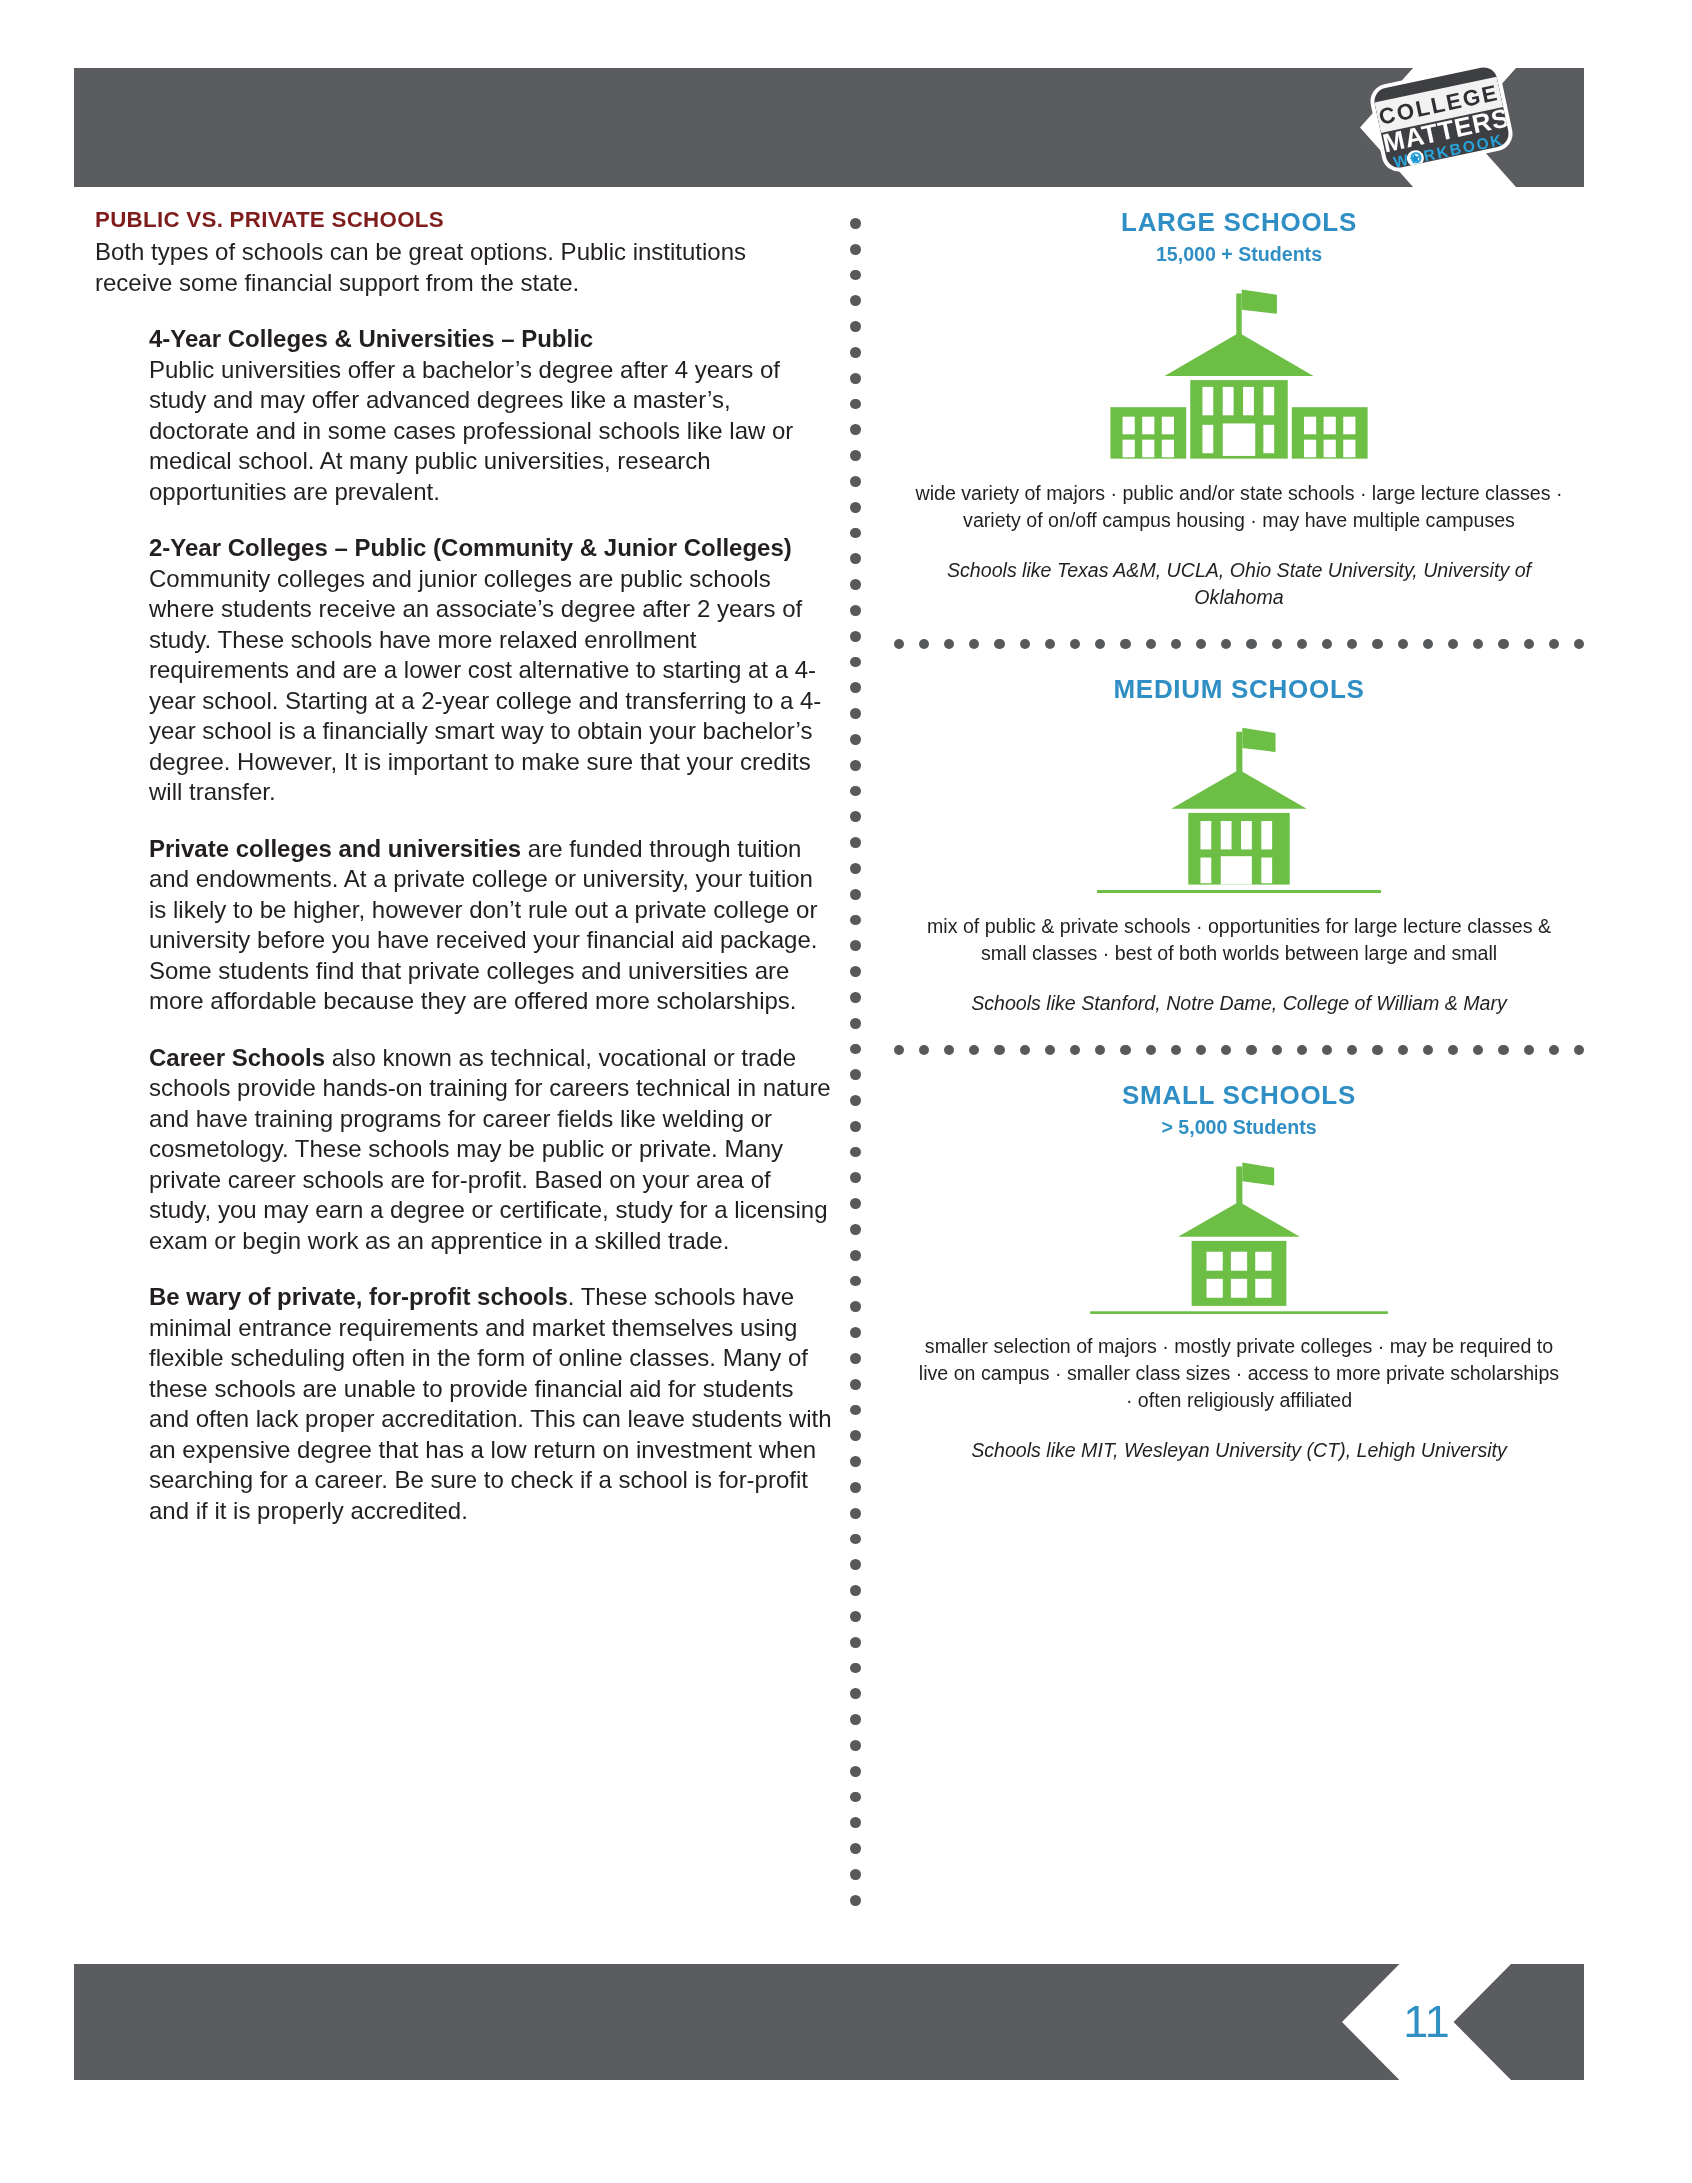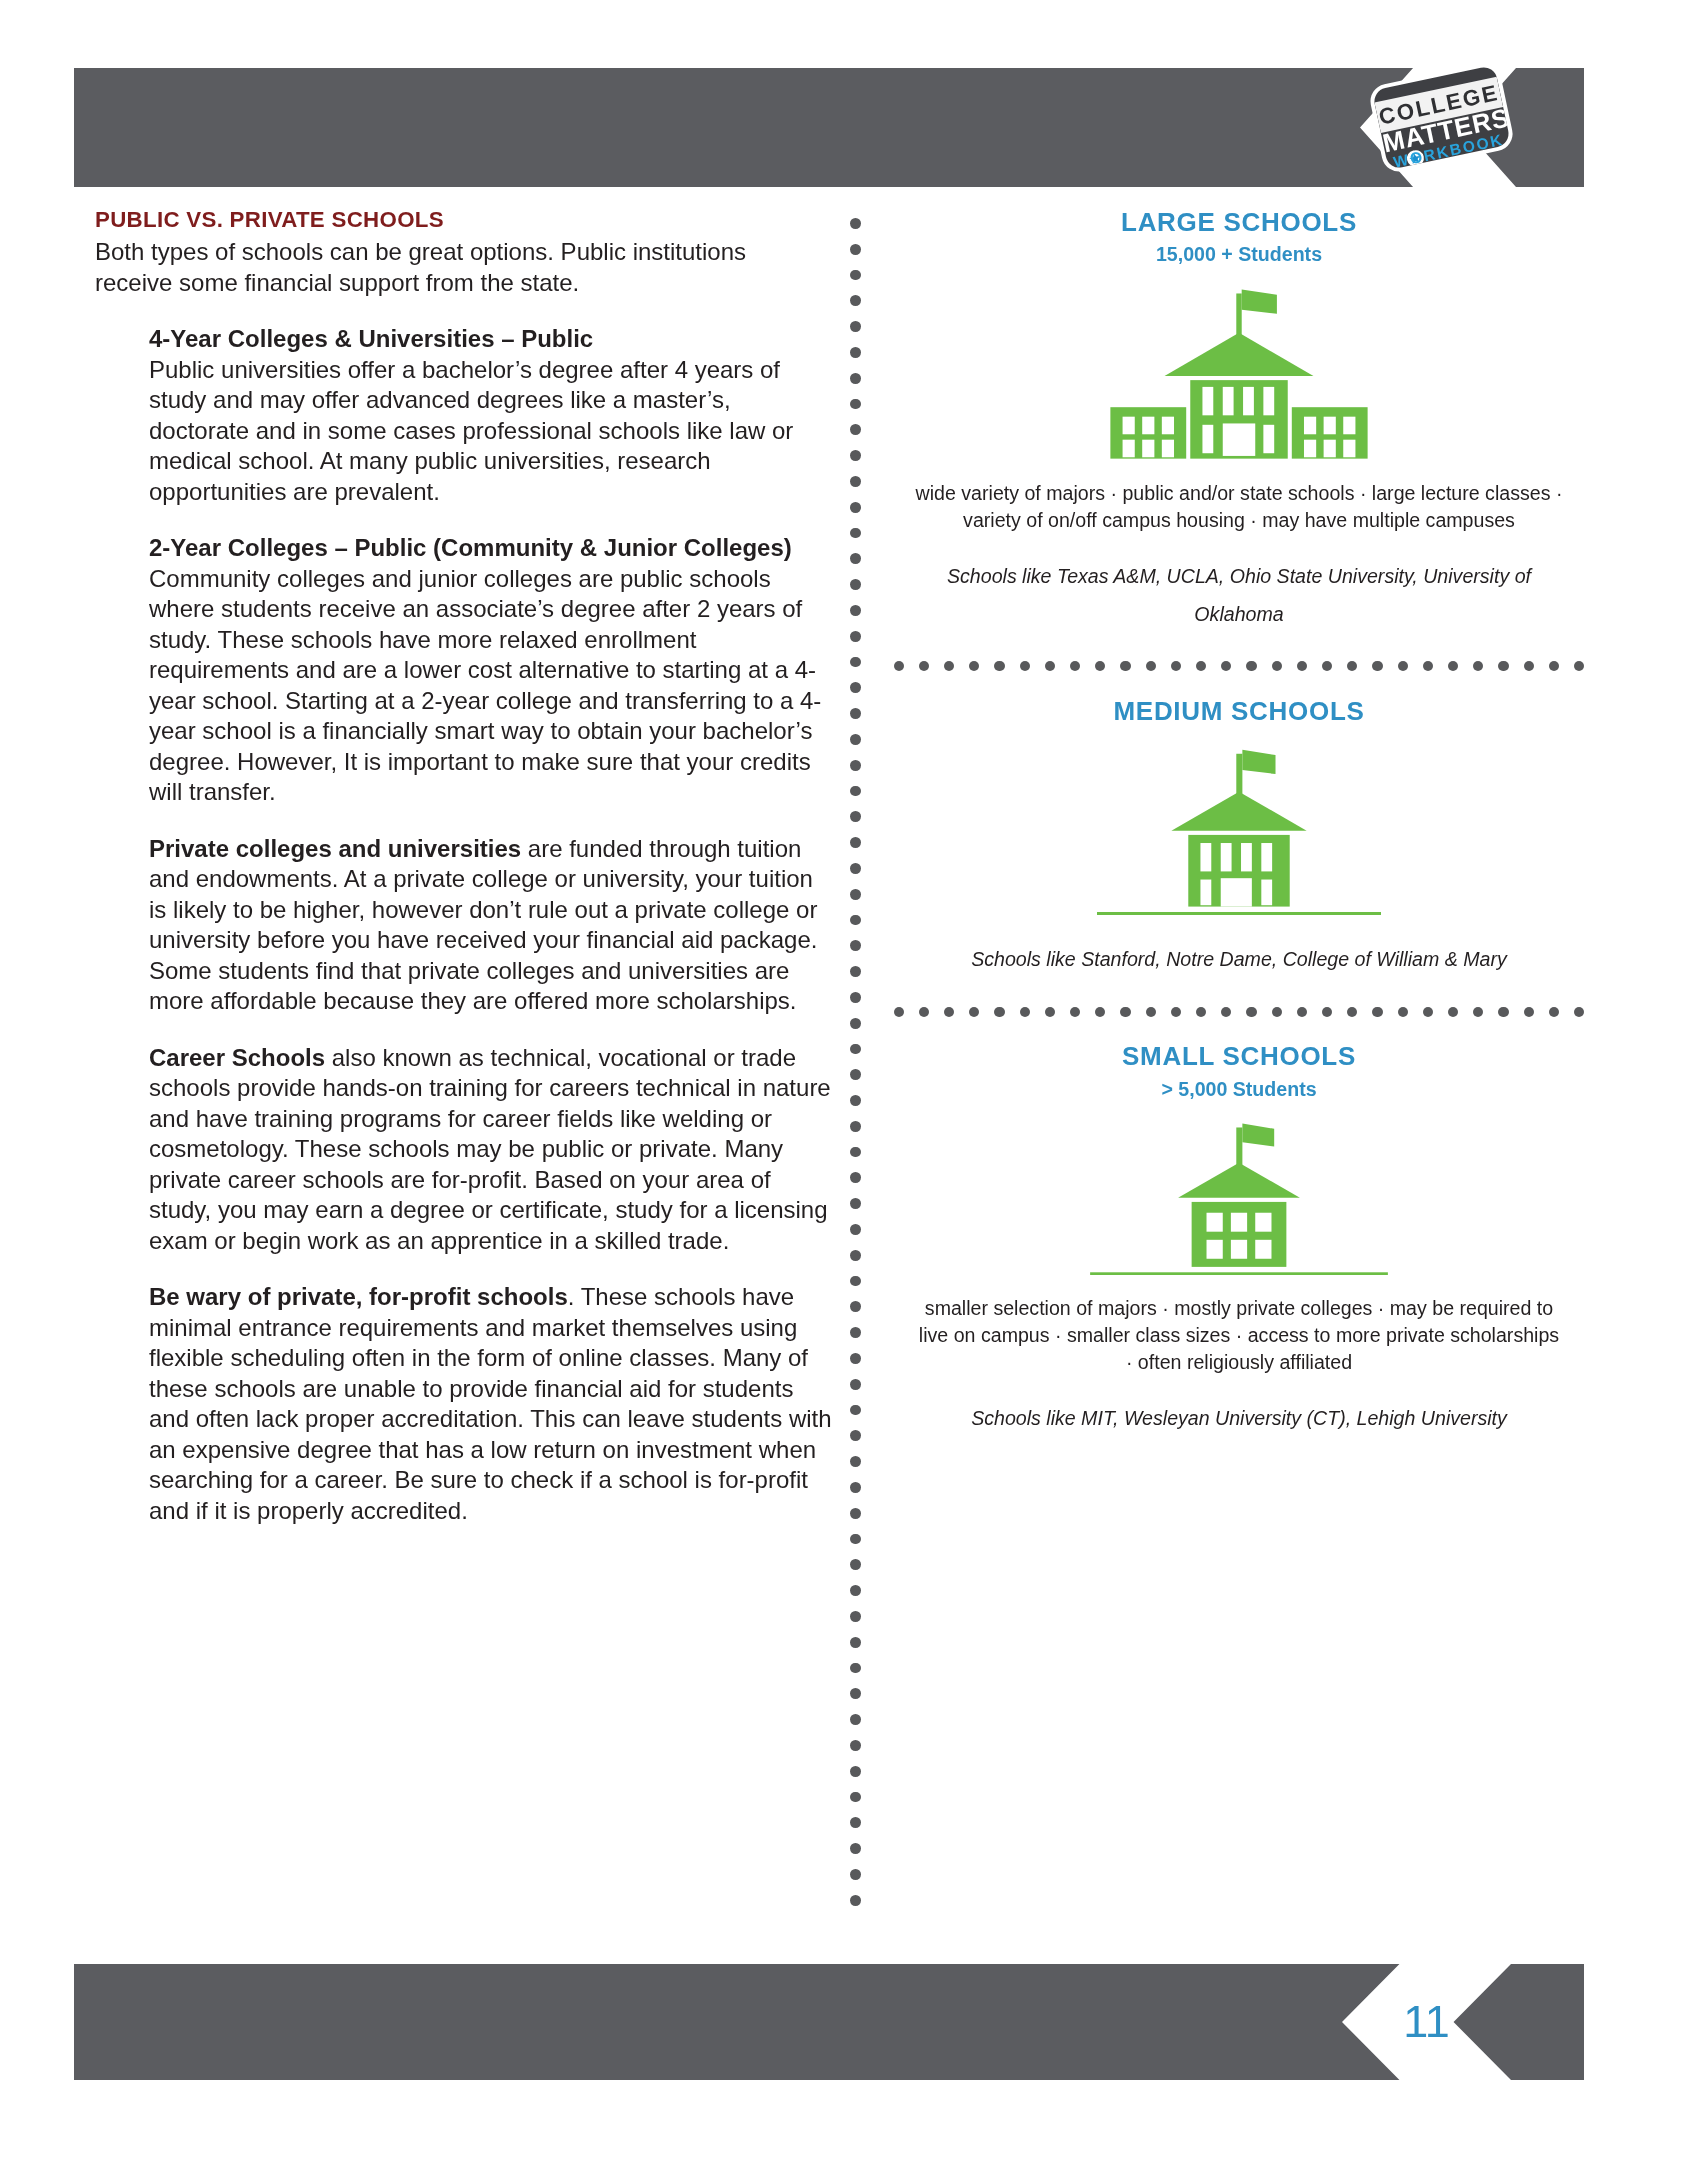--- a/index.html
+++ b/index.html
@@ -93,21 +93,21 @@
   }
   .card-sub{
     color:#2f8fc4;font-size:19.6px;font-weight:bold;margin:5.4px 0 0 0;
   }
   .icon-wrap{margin:17.6px auto 0 auto;}
   .card-desc{
     font-size:19.6px;line-height:27px;color:#231f20;margin:17.6px auto 0 auto;
     width:650px;font-weight:300;
   }
   .card-examples{
-    font-size:19.6px;line-height:38px;color:#231f20;margin:23px auto 0 auto;
+    font-size:19.6px;line-height:27px;color:#231f20;margin:23px auto 0 auto;
     width:623px;font-style:italic;font-weight:300;
   }
   .h-dots{
     width:691px;margin:28.4px auto 24.4px auto;
     display:flex;justify-content:space-between;align-items:center;
   }
   .h-dots i{
     width:10.2px;height:10.2px;border-radius:50%;background:#58595b;display:block;
   }
 
@@ -338,20 +338,21 @@
           <rect x="153" y="146" width="16" height="42"></rect>
           <rect x="183" y="146" width="16" height="42"></rect>
           <rect x="213" y="146" width="16" height="42"></rect>
           <rect x="243" y="146" width="16" height="42"></rect>
           <rect x="153" y="200" width="16" height="38"></rect>
           <rect x="243" y="200" width="16" height="38"></rect>
           <rect x="183" y="198" width="46" height="42"></rect>
         </g>
       </svg>
     </div>
+    <p class="card-desc">mix of public &amp; private schools · opportunities for large lecture classes &amp; small classes · best of both worlds between large and small</p>
     <p class="card-examples">Schools like Stanford, Notre Dame, College of William &amp; Mary</p>
   </div>
 
   <div class="h-dots">
       <i></i>
       <i></i>
       <i></i>
       <i></i>
       <i></i>
       <i></i>

